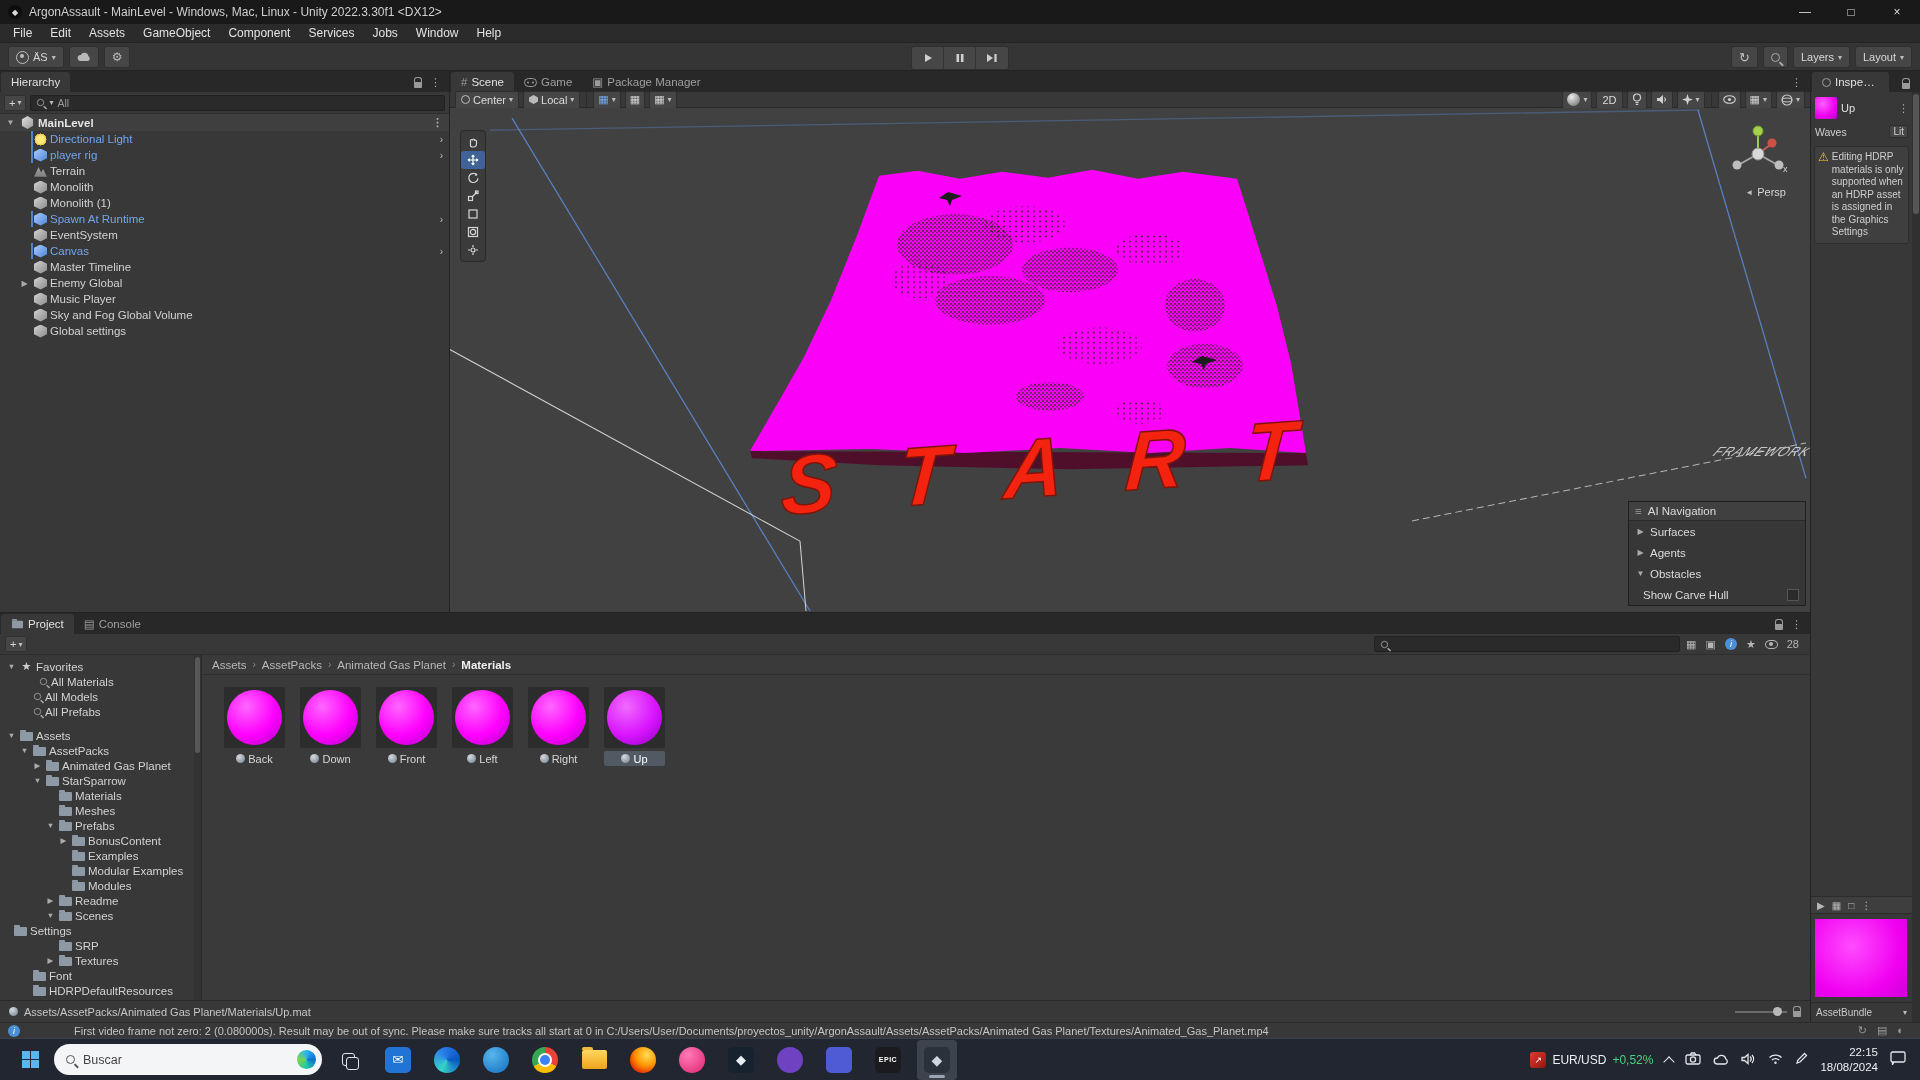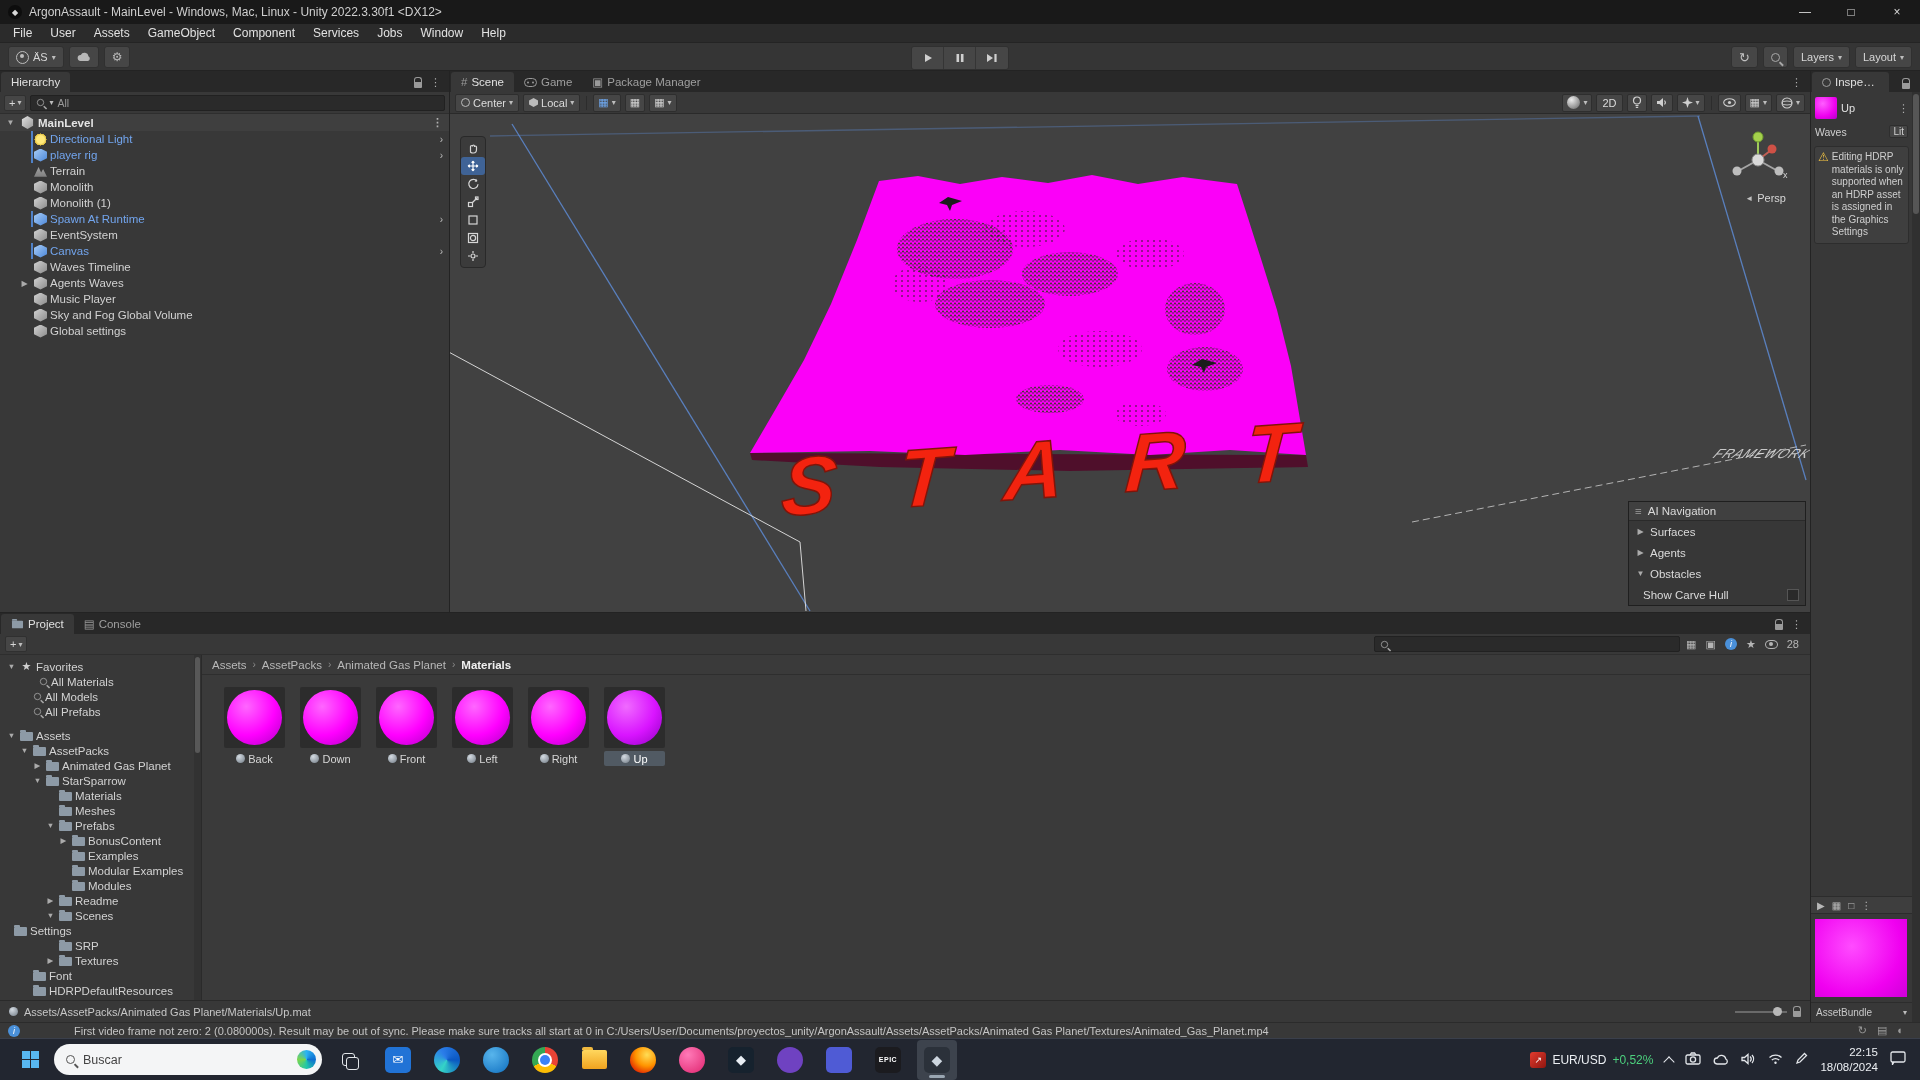--- a/index.html
+++ b/index.html
@@ -74,21 +74,21 @@
   .pvarrow { margin-left:auto; margin-right:6px; color:#bcbcbc; font-size:10px; }
   .ic { width:13px; height:13px; flex:0 0 13px; display:inline-block; }
   .ic-cube { background:linear-gradient(135deg,#d2d2d2,#8a8a8a); clip-path:polygon(50% 0,100% 25%,100% 75%,50% 100%,0 75%,0 25%); }
   .ic-cube.blue { background:linear-gradient(135deg,#a6ccf7,#4b86d8); }
   .ic-light { background:radial-gradient(circle,#ffe97a 0 42%,#d9b83c 65%,transparent 66%); border-radius:50%; }
   .ic-terrain { background:linear-gradient(#a8a8a8,#7c7c7c); clip-path:polygon(0 95%,35% 20%,55% 62%,70% 35%,100% 95%); }
   .ic-scene { background:linear-gradient(135deg,#e4e4e4,#969696); clip-path:polygon(50% 0,93% 25%,93% 75%,50% 100%,7% 75%,7% 25%); }
 
   
   .scene-panel { flex:1; display:flex; flex-direction:column; }
-  .s-toolbar { height:22px; background:#383838; border-bottom:1px solid #2a2a2a; display:flex;
+  .s-toolbar { height:16px; background:#383838; border-bottom:1px solid #2a2a2a; display:flex;
     align-items:center; padding:0 5px; gap:4px; }
   .sbtn { height:18px; background:#464646; border:1px solid #2e2e2e; border-radius:2px;
     display:flex; align-items:center; gap:3px; padding:0 5px; font-size:11px; color:#dcdcdc; }
   .sbtn.iconic { padding:0 4px; }
   .s-sep { width:1px; height:14px; background:#2c2c2c; margin:0 2px; }
   .s-right { margin-left:auto; display:flex; gap:4px; align-items:center; }
   .mini-circ { width:9px; height:9px; border:1.5px solid #bbb; border-radius:50%; }
   .mini-cube { width:9px; height:9px; background:#bbb; clip-path:polygon(50% 0,100% 28%,100% 72%,50% 100%,0 72%,0 28%); }
   .sph { width:13px; height:13px; border-radius:50%; background:radial-gradient(circle at 35% 30%,#ececec,#9a9a9a 60%,#5e5e5e); }
   .gridglyph { font-size:11px; color:#cfcfcf; line-height:1; }
@@ -258,21 +258,21 @@
     <span>ArgonAssault - MainLevel - Windows, Mac, Linux - Unity 2022.3.30f1 &lt;DX12&gt;</span>
     <div class="win-controls">
       <span class="wbtn">—</span>
       <span class="wbtn">□</span>
       <span class="wbtn">×</span>
     </div>
   </div>
 
   <div class="menubar">
     <span class="menu-item">File</span>
-    <span class="menu-item">User</span>
+    <span class="menu-item">Edit</span>
     <span class="menu-item">Assets</span>
     <span class="menu-item">GameObject</span>
     <span class="menu-item">Component</span>
     <span class="menu-item">Services</span>
     <span class="menu-item">Jobs</span>
     <span class="menu-item">Window</span>
     <span class="menu-item">Help</span>
   </div>
 
   <div class="toolbar">
@@ -402,26 +402,26 @@
           </div>
           <div class="hrow prefab modified">
             <span class="exp"></span>
             <span class="ic ic-cube blue"></span>
             <span class="lbl">Canvas</span>
             <span class="pvarrow">›</span>
           </div>
           <div class="hrow">
             <span class="exp"></span>
             <span class="ic ic-cube"></span>
-            <span class="lbl">Waves Timeline</span>
+            <span class="lbl">Master Timeline</span>
           </div>
           <div class="hrow">
             <span class="exp">▶</span>
             <span class="ic ic-cube"></span>
-            <span class="lbl">Agents Waves</span>
+            <span class="lbl">Enemy Global</span>
           </div>
           <div class="hrow">
             <span class="exp"></span>
             <span class="ic ic-cube"></span>
             <span class="lbl">Music Player</span>
           </div>
           <div class="hrow">
             <span class="exp"></span>
             <span class="ic ic-cube"></span>
             <span class="lbl">Sky and Fog Global Volume</span>

